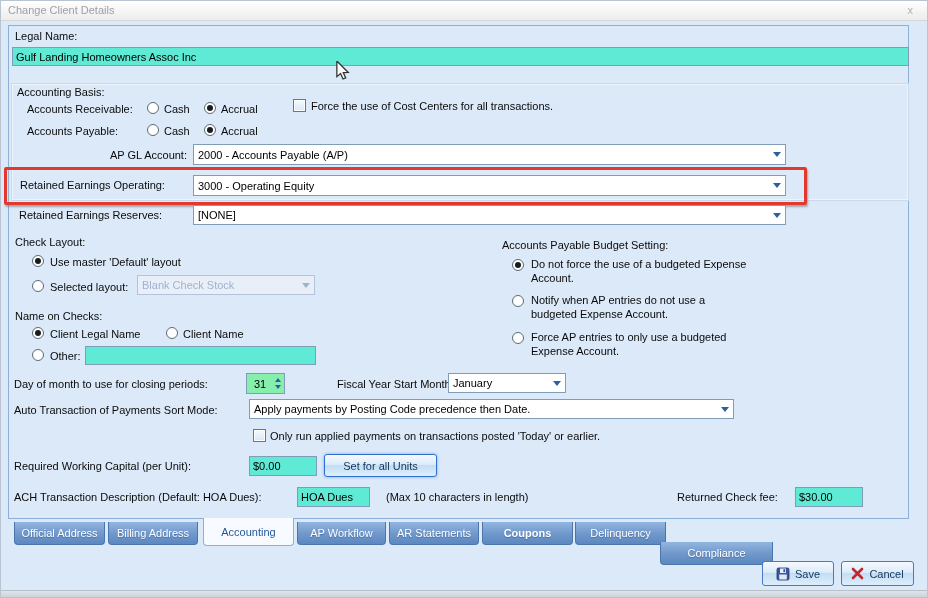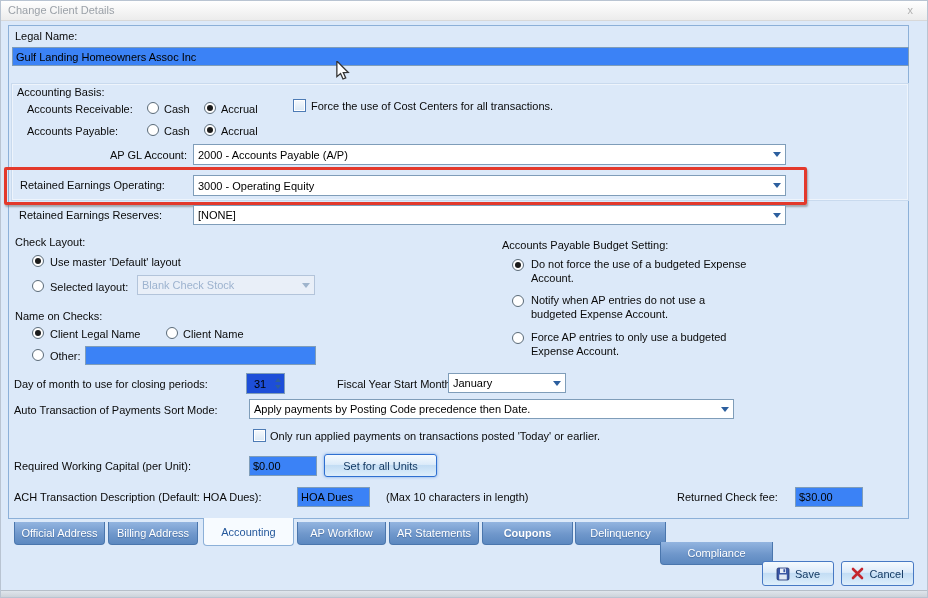--- a/index.html
+++ b/index.html
@@ -8,40 +8,40 @@
           border:1px solid #b9c4d2;box-sizing:border-box;}
   
   .titlebar{position:absolute;left:0;top:0;width:100%;height:19px;
             background:linear-gradient(#ffffff,#ececec);border-bottom:1px solid #d8d8d8;}
   .title-text{position:absolute;left:7px;top:3px;font-size:11px;color:#9ba1a8;}
   .close-x{position:absolute;right:14px;top:2px;font-size:11px;color:#b0b0b0;cursor:default;line-height:14px;}
   
   .content{position:absolute;left:7px;top:24px;width:901px;height:494px;
            border:1px solid #8cb0d8;background:#dce9f9;box-sizing:border-box;}
   .lbl{position:absolute;font-size:11px;color:#0a0a0a;white-space:nowrap;}
-  .field{position:absolute;box-sizing:border-box;border:1px solid #7f9db9;background:#3b82f6;
+  .field{position:absolute;box-sizing:border-box;border:1px solid #7f9db9;background:#5eead4;
          font-family:"Liberation Sans",sans-serif;font-size:11px;color:#000;padding:2px 3px;}
   .groupbox{position:absolute;border:1px solid #c9daee;box-shadow:inset 0 0 0 1px rgba(255,255,255,.5);}
   
   .combo{position:absolute;box-sizing:border-box;border:1px solid #7f9db9;background:#fff;
          display:flex;align-items:center;padding:0 4px;font-size:11px;color:#000;}
   .combo-text{flex:1;white-space:nowrap;overflow:hidden;}
   .combo-arrow{width:0;height:0;border-left:4px solid transparent;border-right:4px solid transparent;
                border-top:5px solid #2c5f9e;margin-left:4px;}
   .combo.disabled{background:#e9eff8;border-color:#b3c4da;color:#9db3cf;}
   .combo.disabled .combo-arrow{border-top-color:#9fb4cc;}
   
   .radio{position:absolute;width:12px;height:12px;border:1px solid #5a6a78;border-radius:50%;
          background:#fff;box-sizing:border-box;}
   .radio.checked::after{content:"";position:absolute;left:2px;top:2px;width:6px;height:6px;
          border-radius:50%;background:#1b1b1b;}
   .check{position:absolute;width:13px;height:13px;box-sizing:border-box;border:1px solid #4d7bb5;
          background:linear-gradient(#f6fafd,#d9e7f5);box-shadow:inset 0 0 0 1px #ffffff;}
   
-  .spin{position:absolute;box-sizing:border-box;border:1px solid #7f9db9;background:#1d4ed8;
+  .spin{position:absolute;box-sizing:border-box;border:1px solid #7f9db9;background:#86efac;
         display:flex;align-items:center;font-size:11px;}
   .spin .val{flex:1;text-align:center;}
   .spin-btns{display:flex;flex-direction:column;justify-content:center;gap:3px;padding:0 3px 0 2px;}
   .tri-up{width:0;height:0;border-left:3.5px solid transparent;border-right:3.5px solid transparent;
           border-bottom:4px solid #2c5f9e;}
   .tri-dn{width:0;height:0;border-left:3.5px solid transparent;border-right:3.5px solid transparent;
           border-top:4px solid #2c5f9e;}
   
   .red-box{position:absolute;border:3px solid #e3392c;border-radius:2px;
            box-shadow:1px 2px 2px rgba(110,110,110,.55);}

